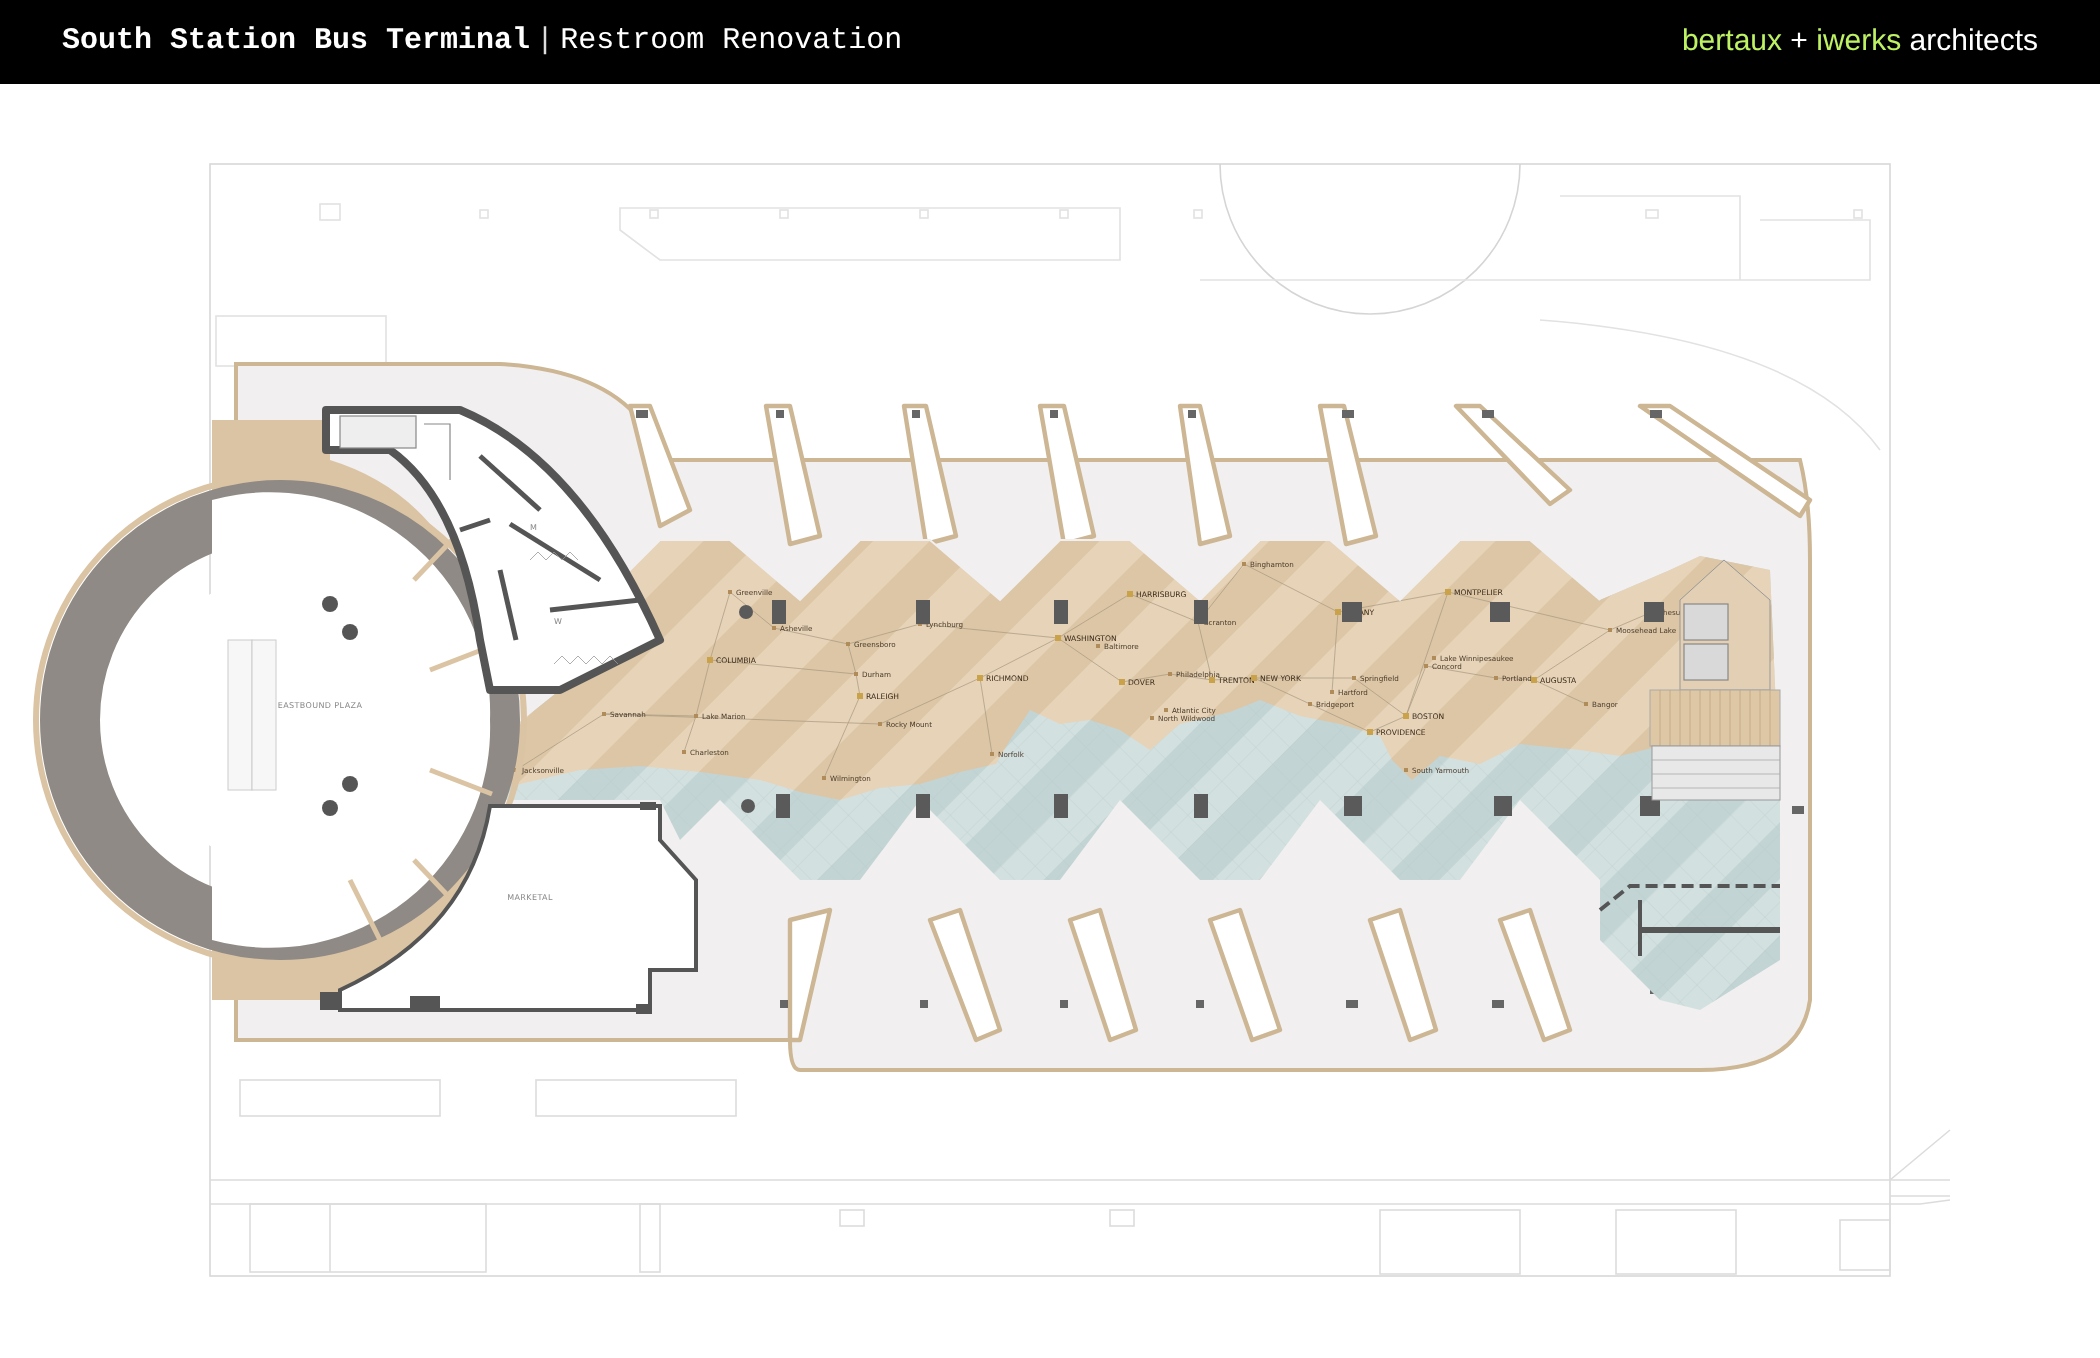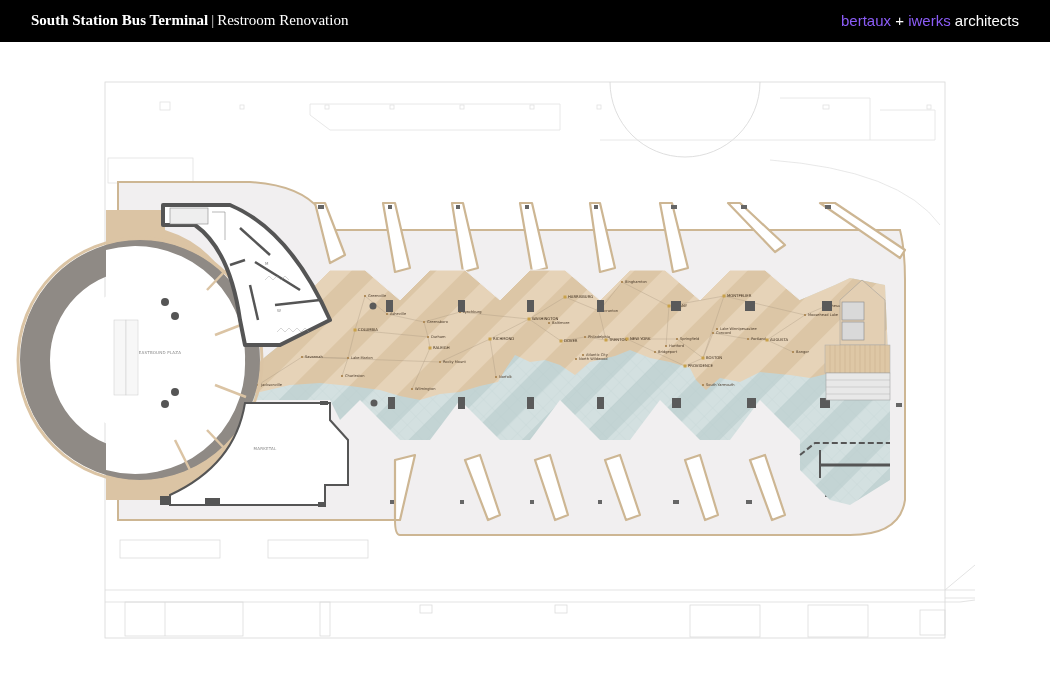--- a/index.html
+++ b/index.html
@@ -1,22 +1,22 @@
 <!DOCTYPE html>
 <html><head>
 <meta charset="utf-8">
 <style>
   html, body { margin:0; padding:0; }
   body { width:1050px; height:679px; background:#ffffff; position:relative; overflow:hidden; font-family:"DejaVu Sans", sans-serif; }
   .header { position:absolute; left:0; top:0; width:1050px; height:42px; background:#000; }
-  .title { position:absolute; left:31px; top:12px; font-family:Liberation Serif, serif; font-size:15px; color:#fff; white-space:nowrap;text-align:center; }
+  .title { position:absolute; left:31px; top:12px; font-family:Liberation Mono, monospace; font-size:15px; color:#fff; white-space:nowrap;text-align:center; }
   .title .bold { font-weight:bold; }
   .title .sep { margin:0 3px; color:#ddd; }
   .brand { position:absolute; right:31px; top:12px; font-family:"Liberation Sans", sans-serif; font-size:15px; white-space:nowrap; }
-  .brand .red { color:#8b5cf6; }
+  .brand .red { color:#bef264; }
   .brand .white { color:#fff; }
   .plan { position:absolute; left:0; top:42px; width:1050px; height:637px; }
   .lbl { font-family:"DejaVu Sans", sans-serif; font-size:3.6px; fill:#4a3a2a; }
   .lbl-cap { font-size:3.8px; fill:#3a2a1a; }
   .room-lbl { font-family:"DejaVu Sans", sans-serif; font-size:4px; fill:#888; letter-spacing:0.2px; }
 </style>
 </head>
 <body>
 
 <div class="header">

